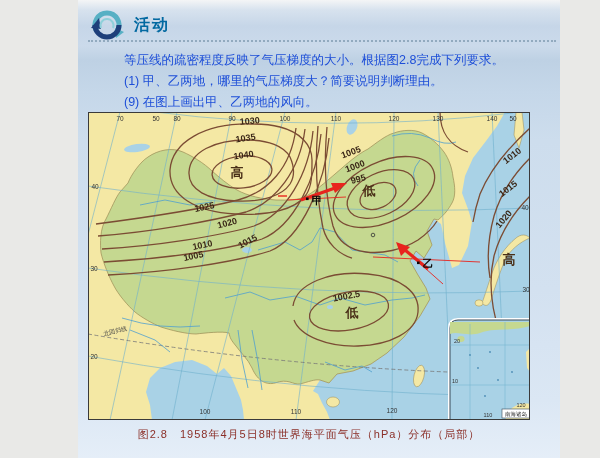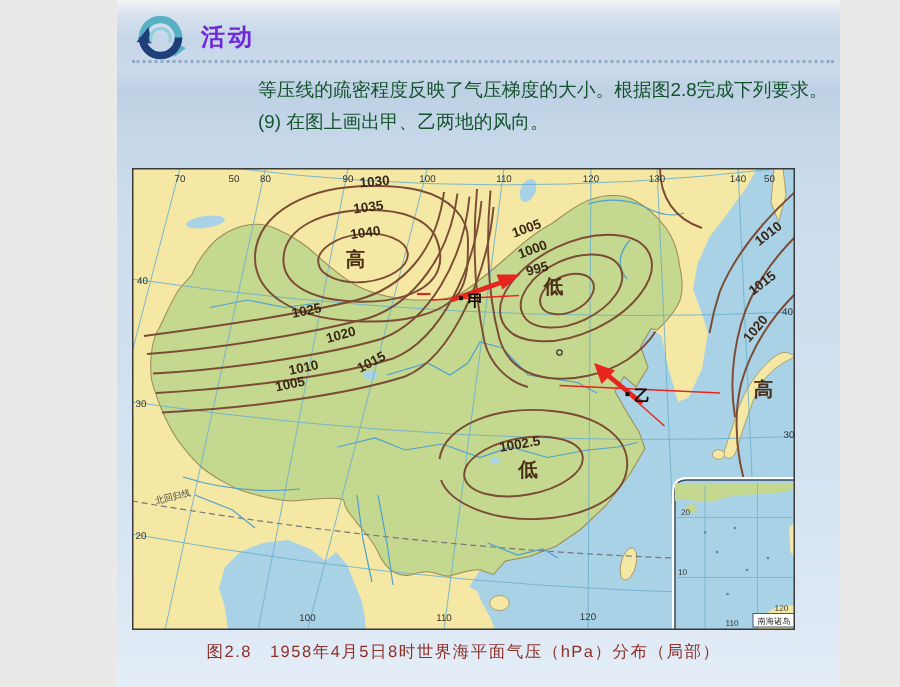--- a/index.html
+++ b/index.html
@@ -9,23 +9,23 @@
     font-family:"Liberation Sans","DejaVu Sans",sans-serif;
   }
   .paper{
     position:absolute;left:78px;top:0;width:482px;height:458px;
     background:linear-gradient(180deg,
       #f4f5f6 0px,#d7e2ee 10px,#c6d6e8 26px,#cbdaeb 46px,
       #bed1e4 60px,#c5d7e9 92px,#cddded 140px,#d3e1f0 290px,
       #dbe7f4 400px,#e5eef8 458px);
   }
   .hdr{position:absolute;left:88px;top:6px;height:38px;display:flex;align-items:center;}
-  .hdr-title{font-size:16px;font-weight:bold;color:#6d28d9;letter-spacing:2px;margin-left:8px;}
+  .hdr-title{font-size:16px;font-weight:bold;color:#0369a1;letter-spacing:2px;margin-left:8px;}
   .dotline{position:absolute;left:88px;top:40px;width:468px;border-bottom:2px dotted #92aabf;}
-  .intro{position:absolute;left:124px;top:50px;width:400px;color:#14532d;font-size:12.5px;line-height:21px;margin-left:48px;}
+  .intro{position:absolute;left:124px;top:50px;width:400px;color:#1d4ed8;font-size:12.5px;line-height:21px;}
   .caption{position:absolute;left:88px;top:427px;width:442px;text-align:center;
     font-size:11px;font-weight:normal;color:#8b2f28;letter-spacing:1px;}
   svg text{user-select:none;}
 </style>
 </head>
 <body>
 
 <div class="paper"></div>
 
 <div class="hdr">
@@ -35,20 +35,21 @@
     <path d="M 12,0 A 12 12 0 0 1 -12,0" fill="none" stroke="#1e3f7a" stroke-width="5"></path>
     <polygon points="-16,3 -8,-7 -6,4" fill="#1e3f7a"></polygon>
     <path d="M -6,3 A 6.5 6.5 0 1 1 6,3" fill="none" stroke="#8fd0da" stroke-width="2"></path>
   </svg>
   <span class="hdr-title">活动</span>
 </div>
 <div class="dotline"></div>
 
 <div class="intro">
   <div>等压线的疏密程度反映了气压梯度的大小。根据图2.8完成下列要求。</div>
+  <div>(1) 甲、乙两地，哪里的气压梯度大？简要说明判断理由。</div>
   <div>(9) 在图上画出甲、乙两地的风向。</div>
 </div>
 
 <svg width="442" height="308" viewBox="88 112 442 308" style="position:absolute;left:88px;top:112px">
 
   <rect x="88" y="112" width="442" height="308" fill="#f4e8a4"></rect>
 
   <g fill="#a9d2e6">
     <path d="M505,112 L497,126 486,141 473,158 465,176 462,193 468,209 472,222 468,246 459,265 452,268
              445,243 441,224 434,219 427,231 432,245 424,258 416,251 410,261 418,275 426,288 430,299

